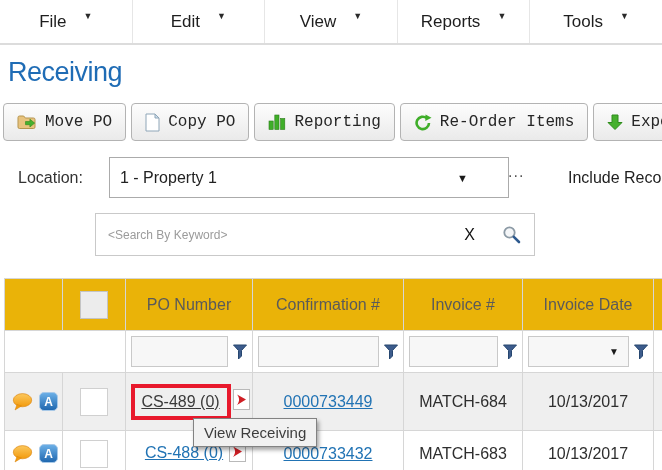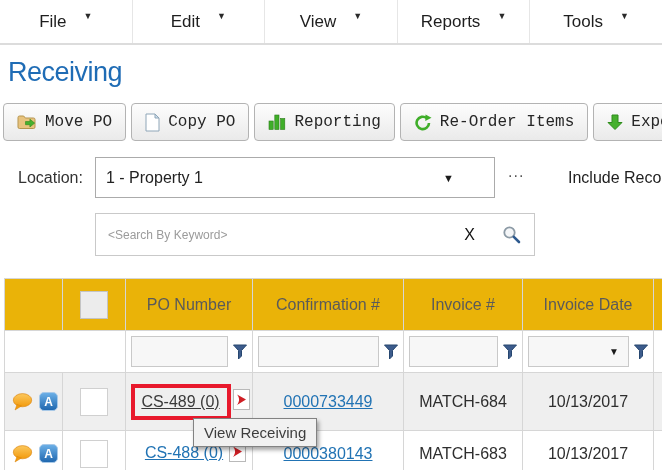--- a/index.html
+++ b/index.html
@@ -14,21 +14,21 @@
   .mi-caret{font-size:9px;color:#2a2a2a;transform:translateY(-6px);}
   
   .page-title{position:absolute;left:8px;top:57px;font-size:27px;color:#1f6cb5;letter-spacing:-0.5px;}
   
   .toolbar{position:absolute;left:3px;top:103px;display:flex;gap:5px;width:720px;}
   .tb-btn{height:38px;display:flex;align-items:center;gap:8px;padding:0 13px;border:1px solid #b3b3b3;border-radius:4px;
     background:linear-gradient(#fdfdfd,#eaeaea);font-size:16px;color:#262626;font-family:Liberation Mono, monospace;white-space:nowrap;cursor:pointer;}
   .tb-btn.partial{min-width:34px;}
   
   .loc-label{position:absolute;left:18px;top:157px;height:41px;line-height:41px;font-size:16px;color:#333;}
-  .loc-dd{position:absolute;left:95px;top:157px;width:400px;height:41px;border:1px solid #ababab;background:#fff;display:flex;align-items:center;box-sizing:border-box;cursor:pointer;}
+  .loc-dd{position:absolute;left:109px;top:157px;width:400px;height:41px;border:1px solid #ababab;background:#fff;display:flex;align-items:center;box-sizing:border-box;cursor:pointer;}
   .loc-val{flex:1;padding-left:10px;font-size:16px;color:#222;}
   .dd-caret{font-size:11px;color:#1a1a1a;margin-right:40px;}
   .more-btn{position:absolute;left:502px;top:162px;border:none;background:none;font-size:16px;color:#555;letter-spacing:1px;cursor:pointer;font-family:inherit;}
   .include-label{position:absolute;left:568px;top:157px;height:41px;line-height:41px;font-size:16px;color:#1e1e1e;white-space:nowrap;}
   
   .search-box{position:absolute;left:95px;top:213px;width:440px;height:43px;border:1px solid #c9c9c9;background:#fff;display:flex;align-items:center;box-sizing:border-box;}
   .search-box input{border:none;outline:none;flex:1;height:100%;padding-left:12px;font-size:12px;color:#333;background:transparent;font-family:inherit;}
   .search-box input::placeholder{color:#9b9b9b;}
   .search-clear{font-size:16px;color:#111;margin-right:27px;cursor:pointer;}
   .search-mag{margin-right:13px;cursor:pointer;display:flex;}
@@ -284,21 +284,21 @@
             <div class="row-check"></div>
           </td>
       <td class="po-cell" style="padding-left:13px;">
         <a class="po-link lnk-blue">CS-488 (0)</a><span class="pdf-ico" style="display:inline-block;margin-left:6px;">
           <svg width="17" height="21" viewBox="0 0 17 21">
             <rect x="0.5" y="0.5" width="16" height="20" fill="#fff" stroke="#b9b9b9"></rect>
             <path d="M4 5.5 L13 10.5 L4 16 C6.8 12.4 6.8 9 4 5.5 Z" fill="#cf1f25"></path>
           </svg>
         </span>
       </td>
-      <td class="cell-center"><a class="conf-link">0000380143</a></td>
+      <td class="cell-center"><a class="conf-link">0000733432</a></td>
       <td class="cell-center">MATCH-683</td>
       <td class="cell-center">10/13/2017</td>
       <td></td>
     </tr>
   </tbody>
     </table>
 </div>
 
 <div class="tooltip">View Receiving</div>
 

